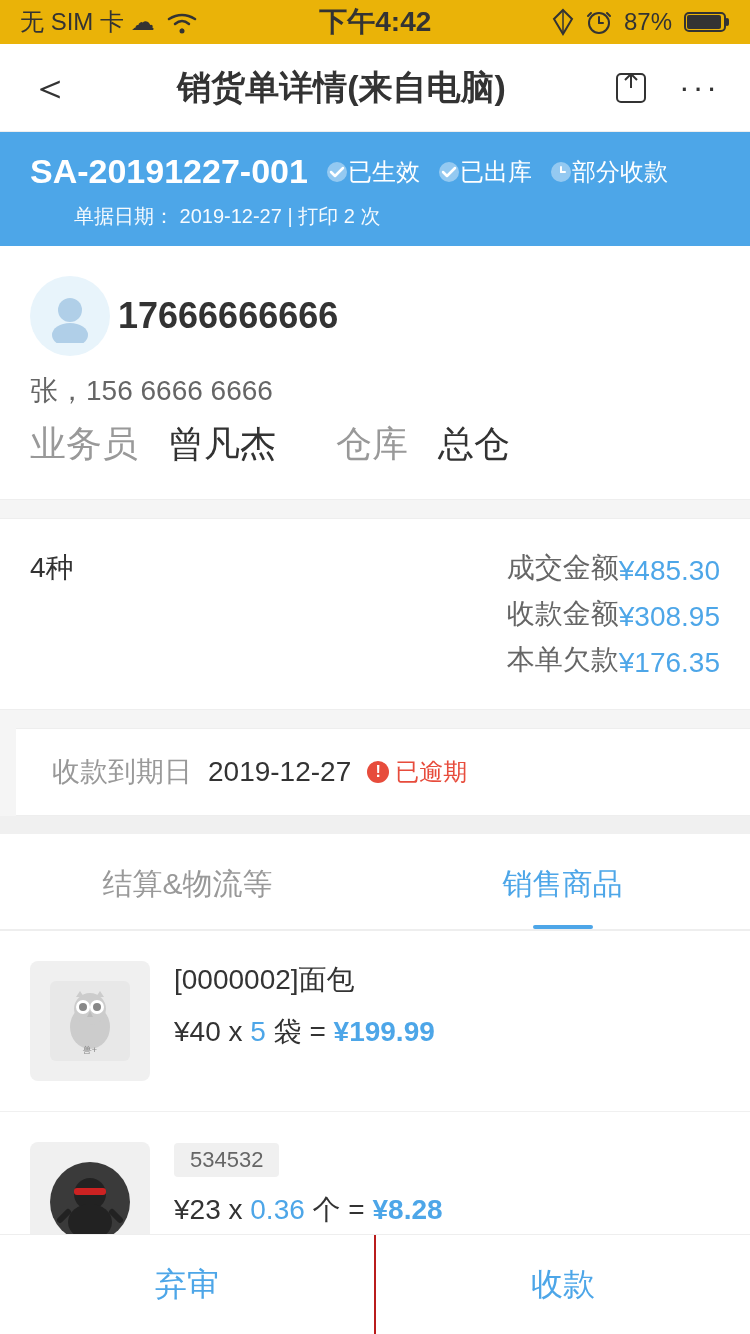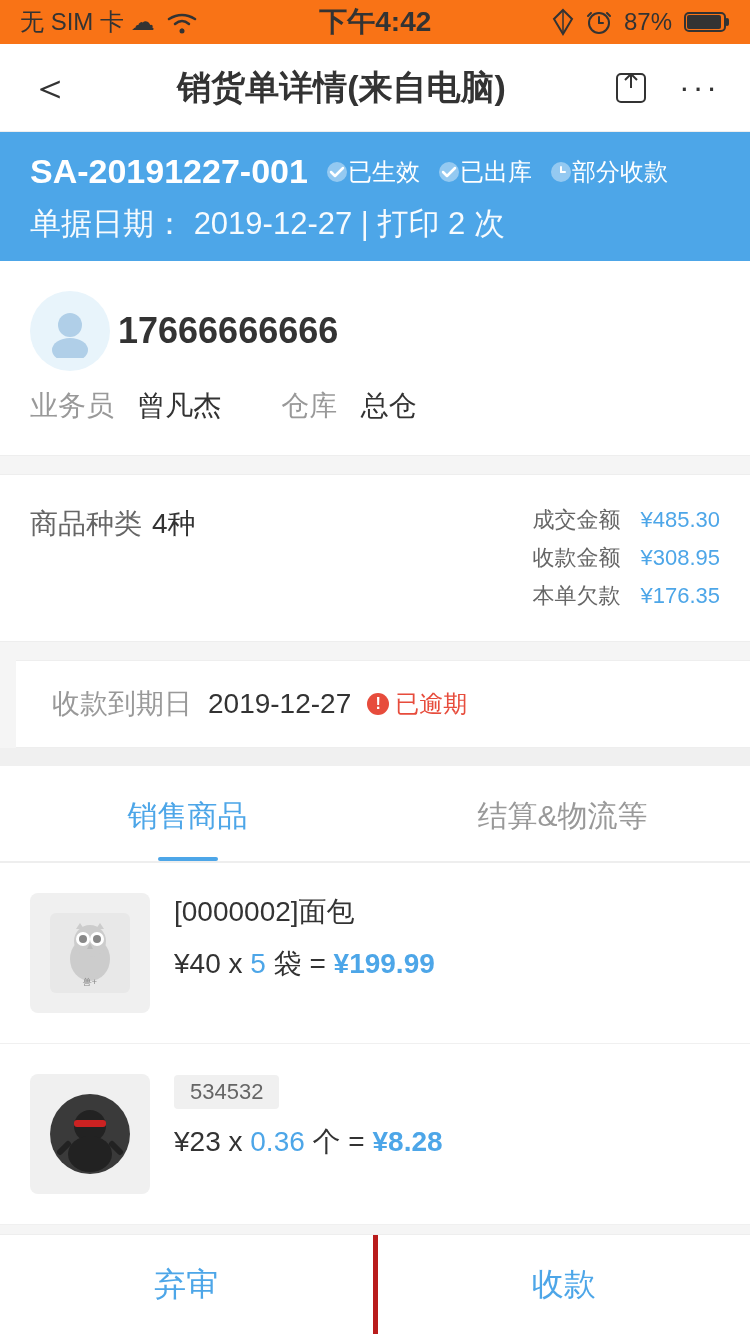--- a/index.html
+++ b/index.html
@@ -8,21 +8,21 @@
       font-family: -apple-system, 'PingFang SC', 'Helvetica Neue', sans-serif;
       background: #f5f5f5;
       width: 750px;
       min-height: 1334px;
       font-size: 28px;
       color: #333;
     }
 
     
     .status-bar {
-      background: #f97316;
+      background: #eab308;
       height: 44px;
       display: flex;
       align-items: center;
       justify-content: space-between;
       padding: 0 20px;
       font-size: 24px;
       font-weight: 500;
     }
     .status-left { display: flex; align-items: center; gap: 10px; }
     .status-center { font-size: 28px; font-weight: 600; }
@@ -61,22 +61,23 @@
       gap: 18px;
       flex-wrap: wrap;
     }
     .status-tag {
       display: inline-flex;
       align-items: center;
       font-size: 24px;
       font-weight: 500;
     }
     .header-date {
-      font-size: 31px;
+      font-size: 20px;
       color: rgba(255,255,255,0.95);
+      margin-left: 44px;
     }
 
     
     .customer-section {
       background: #fff;
       padding: 30px;
       margin-bottom: 0;
       border-bottom: 1px solid #eee;
     }
     .customer-row {
@@ -100,21 +101,21 @@
       color: #333;
     }
     .customer-sub {
       font-size: 28px;
       color: #666;
       margin-bottom: 10px;
     }
     .customer-meta {
       display: flex;
       gap: 60px;
-      font-size: 28px;
+      font-size: 36px;
       color: #666;
     }
     .customer-meta span.label { color: #999; }
     .customer-meta span.value { color: #333; }
 
     
     .summary-section {
       background: #fff;
       padding: 30px;
       margin-top: 18px;
@@ -135,23 +136,22 @@
     }
     .summary-left .count { color: #333; font-weight: 500; }
     .summary-right {
       display: flex;
       flex-direction: column;
       align-items: flex-end;
       gap: 8px;
     }
     .amount-row {
       display: flex;
-      gap: 20px;
-      font-size: 22px;
-      align-items: center;
+      font-size: 28px;
+      align-items: flex-end;
     }
     .amount-label { color: #666; }
     .amount-value { color: #4da6e8; font-weight: 500; }
 
     
     .due-section {
       background: #fff;
       padding: 24px 36px;
       margin-top: 18px;
       display: flex;
@@ -280,21 +280,21 @@
     }
     .bottom-btn {
       flex: 1;
       display: flex;
       align-items: center;
       justify-content: center;
       font-size: 32px;
       font-weight: 500;
       cursor: pointer;
     }
-    .btn-cancel { color: #4da6e8; border-right: 5px solid #b91c1c; }
+    .btn-cancel { color: #4da6e8; border-right: 2px solid #b91c1c; }
     .btn-collect { color: #4da6e8; }
   </style>
 </head>
 <body>
 
 <div class="status-bar">
   <div class="status-left">
     <span>无 SIM 卡 ☁</span>
     <svg width="34" height="24" viewBox="0 0 34 24">
       <path d="M17 20 L17 20" stroke="#333" stroke-width="3" stroke-linecap="round"></path>
@@ -374,38 +374,38 @@
 <div class="customer-section">
   <div class="customer-row">
     <div class="avatar">
       <svg width="54" height="54" viewBox="0 0 54 54">
         <circle cx="27" cy="21" r="12" fill="#b0cfe8"></circle>
         <ellipse cx="27" cy="46" rx="18" ry="12" fill="#b0cfe8"></ellipse>
       </svg>
     </div>
     <span class="customer-name">17666666666</span>
   </div>
+  <div class="customer-sub">张，156 6666 6666</div>
   <div class="customer-meta">
     <div>
       <span class="label">业务员</span>
       &nbsp;
       <span class="value">曾凡杰</span>
     </div>
     <div>
       <span class="label">仓库</span>
       &nbsp;
       <span class="value">总仓</span>
     </div>
   </div>
 </div>
 
 <div class="summary-section">
   <div class="summary-row">
     <div class="summary-left">
-      <span>商品种类</span>
       <span class="count">4种</span>
     </div>
     <div class="summary-right">
       <div class="amount-row">
         <span class="amount-label">成交金额</span>
         <span class="amount-value">¥485.30</span>
       </div>
       <div class="amount-row">
         <span class="amount-label">收款金额</span>
         <span class="amount-value">¥308.95</span>
@@ -423,25 +423,25 @@
   <span class="due-date">2019-12-27</span>
   <span class="overdue-badge">
     <span class="overdue-dot">!</span>
     <span>已逾期</span>
   </span>
 </div>
 
 <div class="section-divider"></div>
 
 <div class="tabs-container">
+  <div class="tab">
+    <span>结算&amp;物流等</span>
+  </div>
   <div class="tab active">
     <span>销售商品</span>
-  </div>
-  <div class="tab">
-    <span>结算&amp;物流等</span>
   </div>
 </div>
 
 <div class="product-list">
 
   <div class="product-item">
     <div class="product-thumb">
 
       <svg width="80" height="80" viewBox="0 0 80 80">
         <rect width="80" height="80" fill="#e8e8e8" rx="6"></rect>

